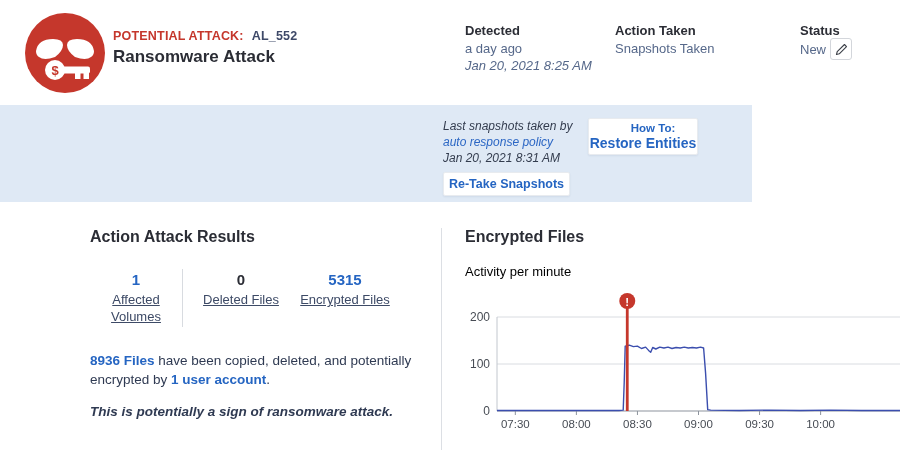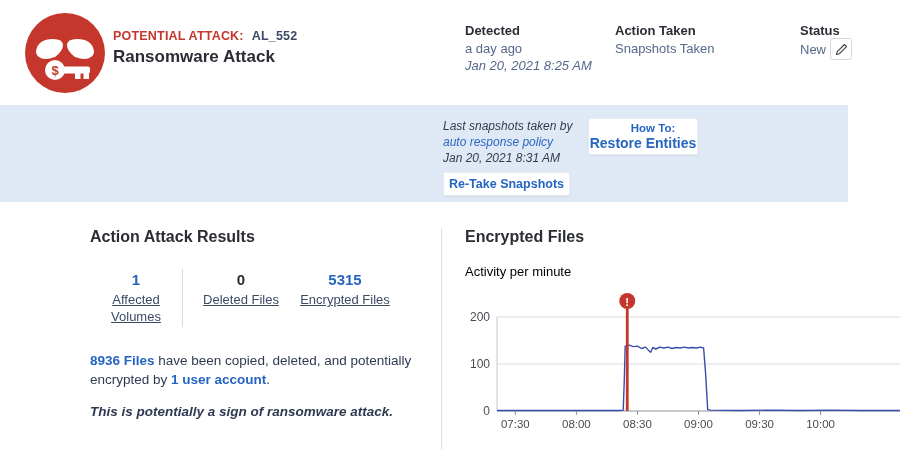--- a/index.html
+++ b/index.html
@@ -19,21 +19,21 @@
   .meta-col { position:absolute; top:23px; }
   .meta-col .lbl { font-size:13px; font-weight:bold; color:#2b2d35; }
   .meta-col .val { margin-top:3px; font-size:13px; color:#56688a; }
   .meta-col .ts  { margin-top:2px; font-size:13px; color:#56688a; font-style:italic; }
   .col-detected { left:465px; } .col-action { left:615px; } .col-status { left:765px;margin-left:35px; }
   .status-row { display:flex; align-items:center; gap:4px; }
   .edit-btn { width:22px; height:22px; background:#fff; border:1px solid #d3d6db;
     border-radius:3px; display:flex; align-items:center; justify-content:center; cursor:pointer; }
 
   
-  .band { position:absolute; left:0; top:105px; width:848px; height:97px; background:#dfe9f5;
+  .band { position:absolute; left:0; top:105px; width:752px; height:97px; background:#dfe9f5;
     padding:13px 0 0 443px; display:flex; align-items:flex-start; }
   .snap-info { width:132px; }
   .snap-info .line { font-size:12px; font-style:italic; color:#333c4e; line-height:16px; }
   .snap-info .link { color:#2b66c4; cursor:pointer; }
   .btn { background:#fff; border:1px solid #e8ebef; border-radius:2px;
     color:#2565c2; font-weight:bold; text-align:center; cursor:pointer;
     box-shadow:0 1px 2px rgba(30,50,90,.08); }
   .retake-btn { margin-top:6px; width:127px; height:24px; font-size:12.5px; line-height:22px; }
   .howto-btn { margin-left:13px; width:110px; height:37px; padding-top:3px; }
   .howto-btn .l1 { font-size:11.5px; font-weight:bold;margin-left:20px; }

